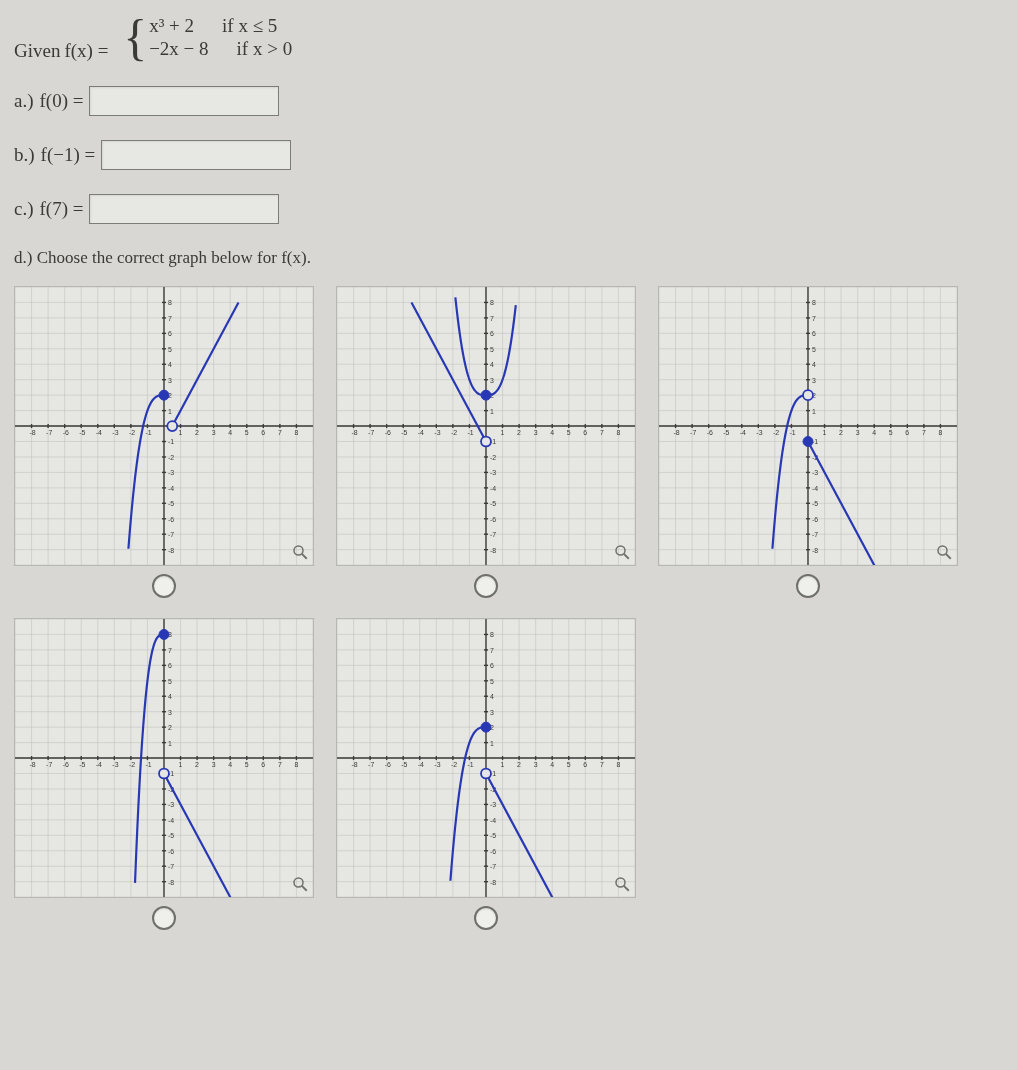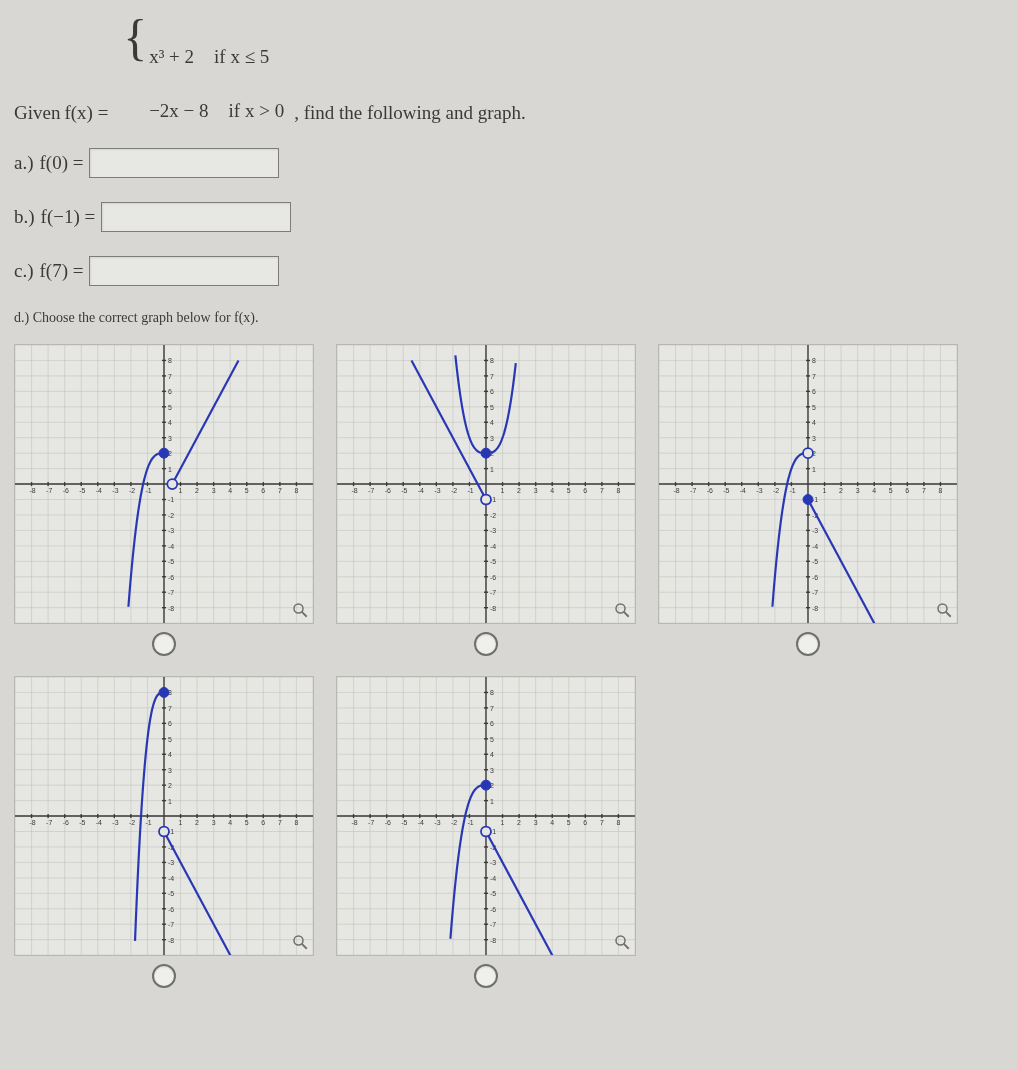--- a/index.html
+++ b/index.html
@@ -23,21 +23,21 @@
     font-family: "Times New Roman", serif;
     padding-right: 2px;
   }
   .cases {
     display: flex;
     flex-direction: column;
     justify-content: space-around;
     font-size: 19px;
     padding: 2px 0;
   }
-  .case-row { display: flex; gap: 10px; margin-top: 32px; }
+  .case-row { display: flex; gap: 18px; }
   .case-row .cond { padding-left: 10px; }
 
   .part {
     margin: 14px 0 24px 0;
     font-size: 19px;
     display: flex;
     align-items: center;
   }
   .part-label { margin-right: 6px; }
   .fx { font-family: "Times New Roman", serif; }
@@ -45,21 +45,21 @@
     width: 190px;
     height: 30px;
     border: 1px solid #7c7c78;
     background: #e7e7e3;
     margin-left: 6px;
     font-size: 16px;
     padding: 2px 6px;
     box-sizing: border-box;
     box-shadow: inset 1px 1px 2px rgba(0,0,0,0.08);
   }
-  .part-d { font-size: 14px; margin: 6px 0 18px 0; }
+  .part-d { font-size: 17px; margin: 6px 0 18px 0; }
 
   .graphs {
     display: flex;
     flex-wrap: wrap;
     gap: 20px 22px;
   }
   .graph-opt {
     width: 300px;
     display: flex;
     flex-direction: column;
@@ -110,21 +110,20 @@
       <span class="case-row">
         <span>x³ + 2</span>
         <span class="cond">if  x ≤ 5</span>
       </span>
       <span class="case-row">
         <span>−2x − 8</span>
         <span class="cond">if  x &gt; 0</span>
       </span>
     </span>
   </span>
-  <span>, find the following and graph.</span>
 </div>
 
 <div class="part">
   <span class="part-label">a.)</span>
   <span class="fx">f(0) =</span>
   <input class="answer" value="" style="">
 </div>
 
 <div class="part">
   <span class="part-label">b.)</span>

